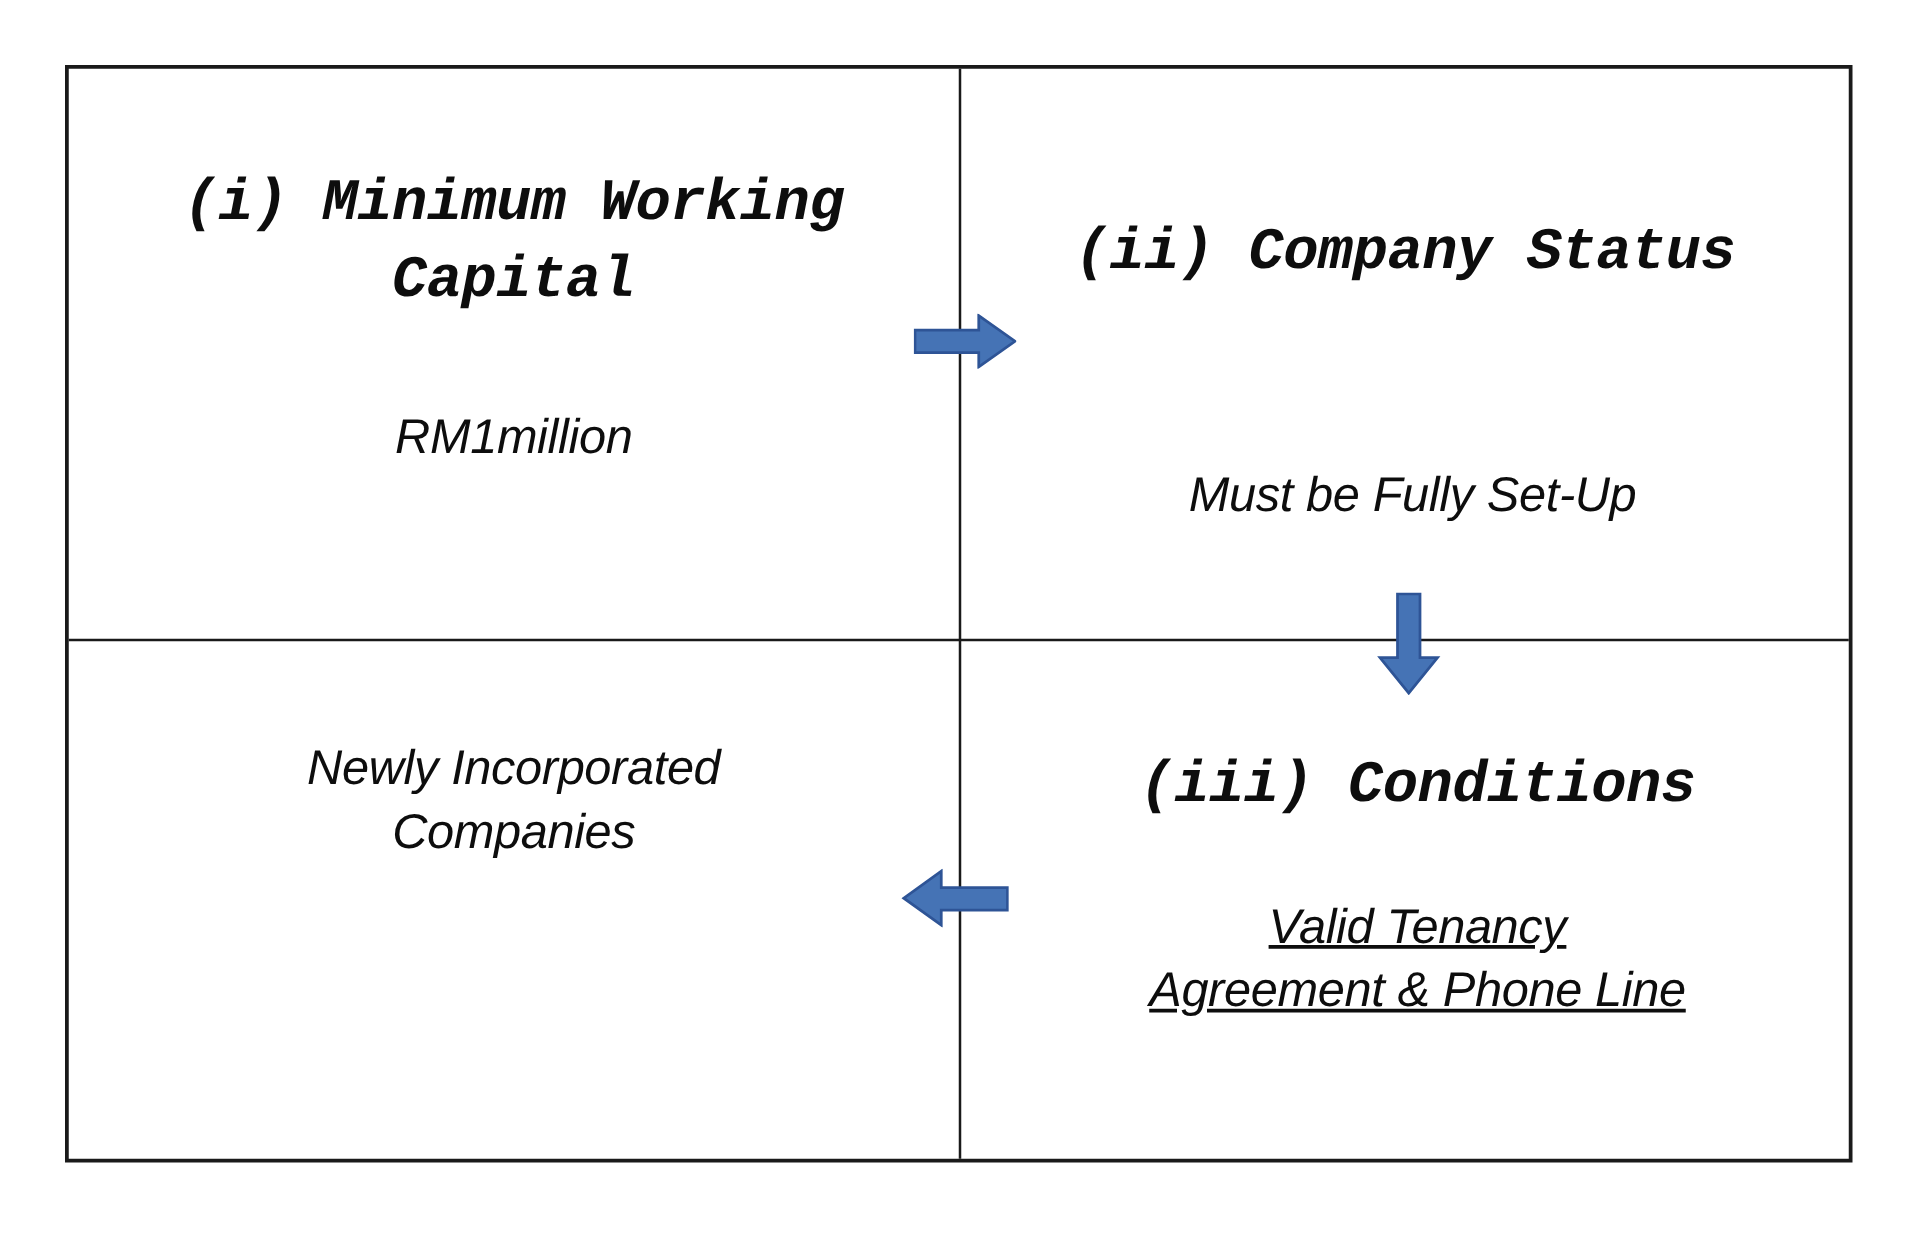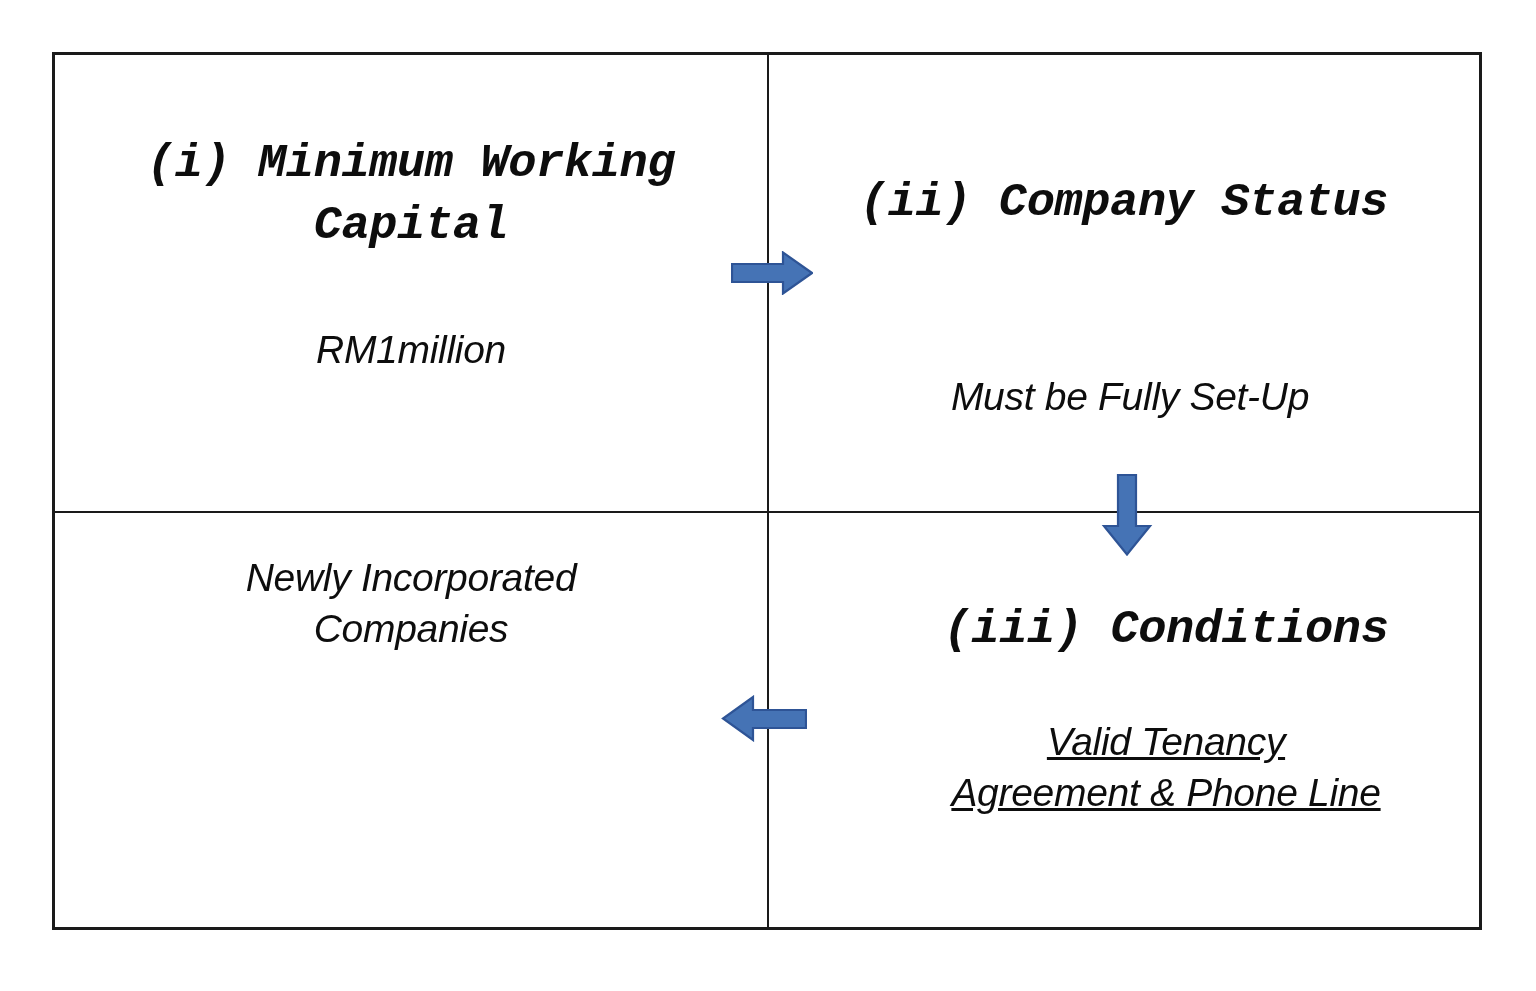--- a/index.html
+++ b/index.html
@@ -57,21 +57,21 @@
     box-sizing: border-box;
     display: flex;
     flex-direction: column;
     align-items: center;
     text-align: center;
     color: #0d0d0d;
   }
   .cell-tl { left: 0px;   top: 0px;   width: 712px; height: 456px; }
   .cell-tr { left: 714px; top: 0px;   width: 710px; height: 456px; }
   .cell-bl { left: 0px;   top: 458px; width: 712px; height: 414px; }
-  .cell-br { left: 756px; top: 458px; width: 710px; height: 414px; }
+  .cell-br { left: 724px; top: 458px; width: 710px; height: 414px; }
 
   .cell-heading {
     font-weight: bold;
     font-style: italic;
     font-size: 47px;
     line-height: 1.32;
     letter-spacing: -0.4px;
     white-space: pre-line;
     padding: 0 6px;
     font-family: Liberation Mono, monospace;
@@ -87,21 +87,21 @@
   }
 
   
   .cell-tl .cell-heading { margin-top: 78px; }
   .cell-tl .cell-body    { margin-top: 68px; }
 
   .cell-tr .cell-heading { margin-top: 117px; }
   .cell-tr .cell-body    { margin-top: 138px; margin-left: 12px; }
 
   .cell-bl .cell-heading { margin-top: 86px; font-size: 48px; letter-spacing: -1.1px; }
-  .cell-bl .cell-body    { margin-top: 40px; }
+  .cell-bl .cell-body    { margin-top: 77px; }
 
   .cell-br .cell-heading { margin-top: 86px; }
   .cell-br .cell-body    { margin-top: 56px; text-decoration: underline; }
 
   
   .arrow {
     position: absolute;
   }
   .arrow svg { display: block; }
 

